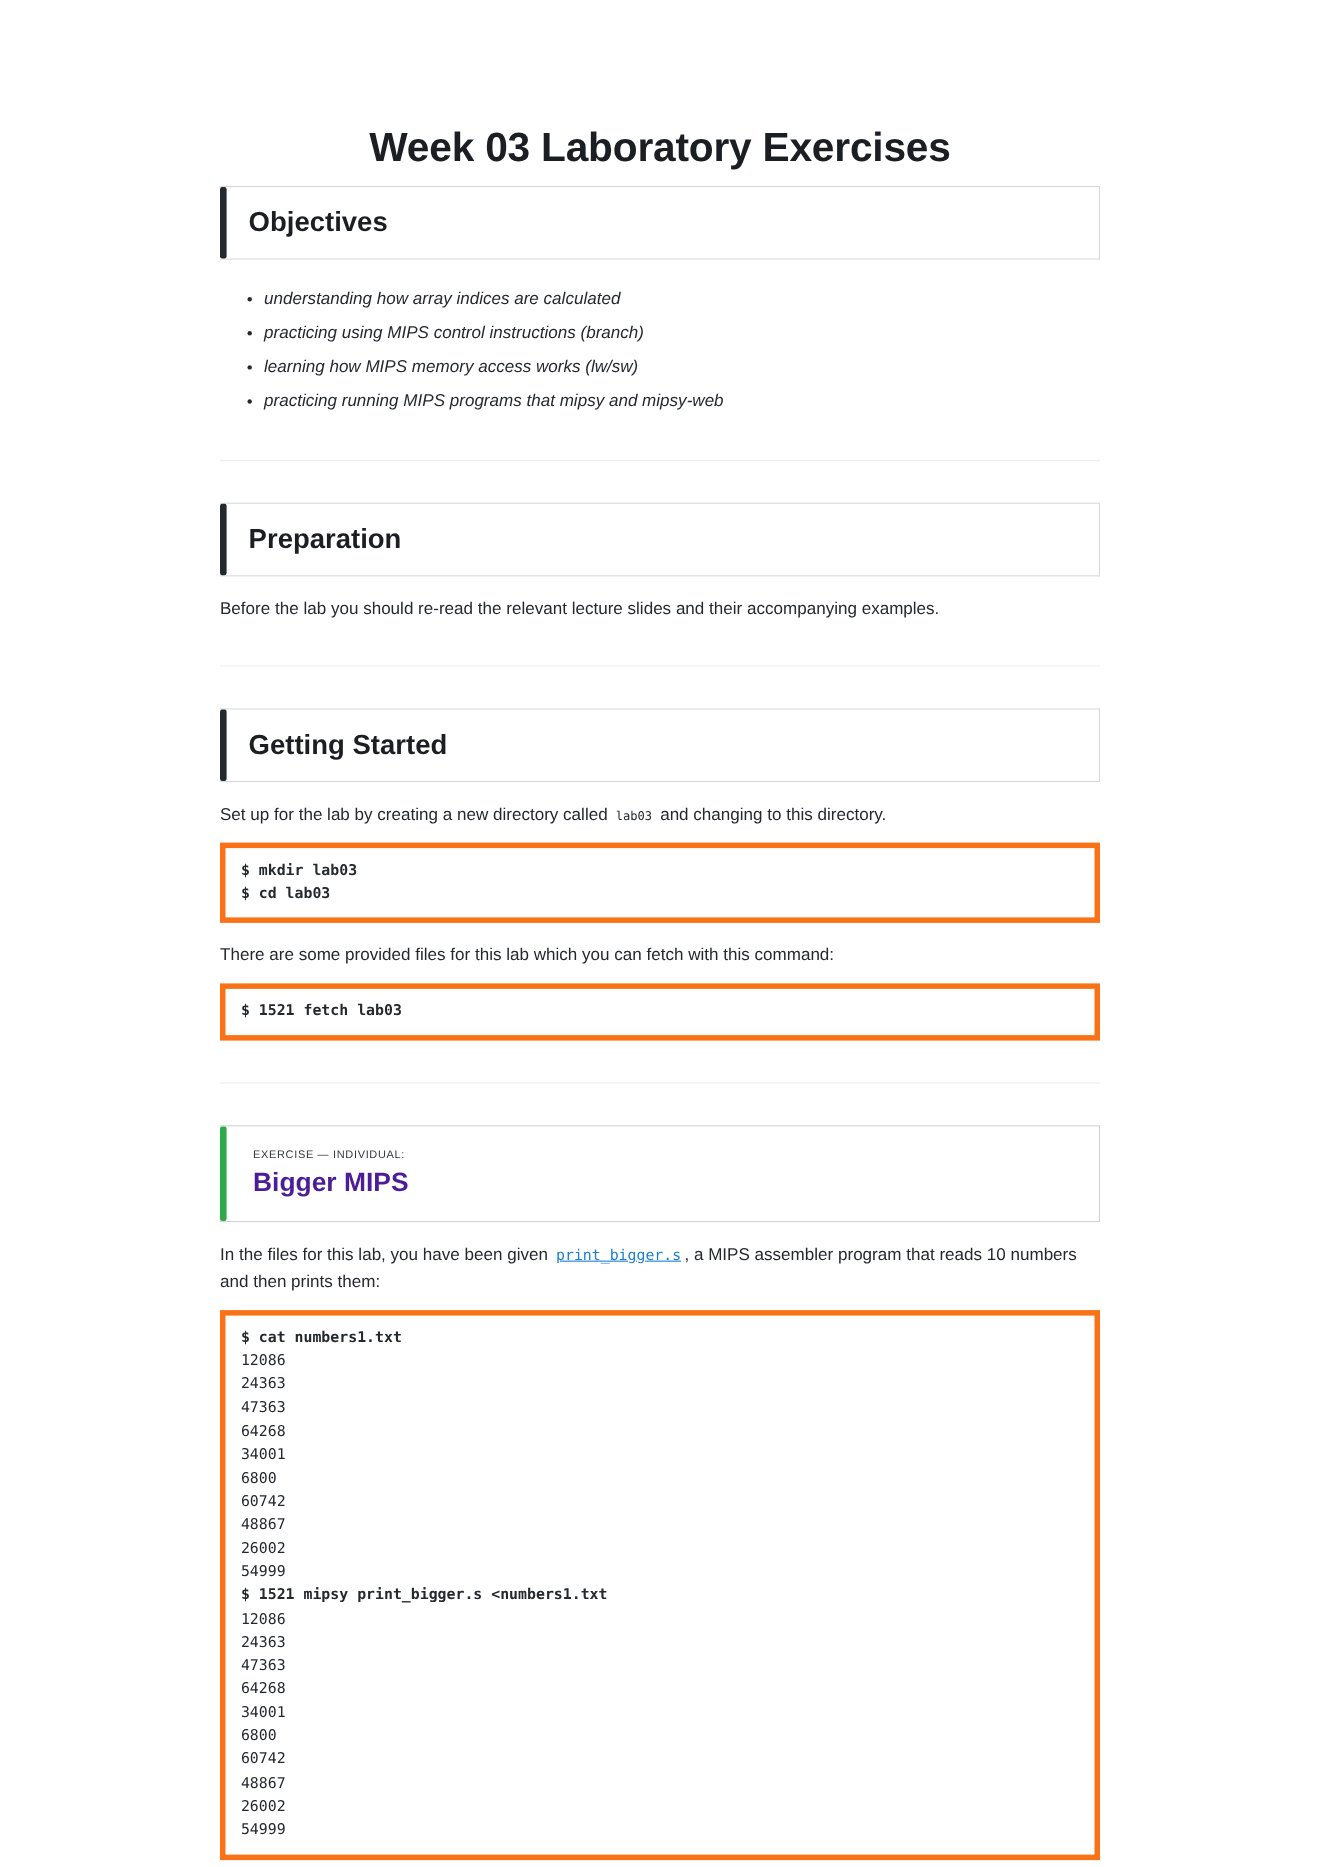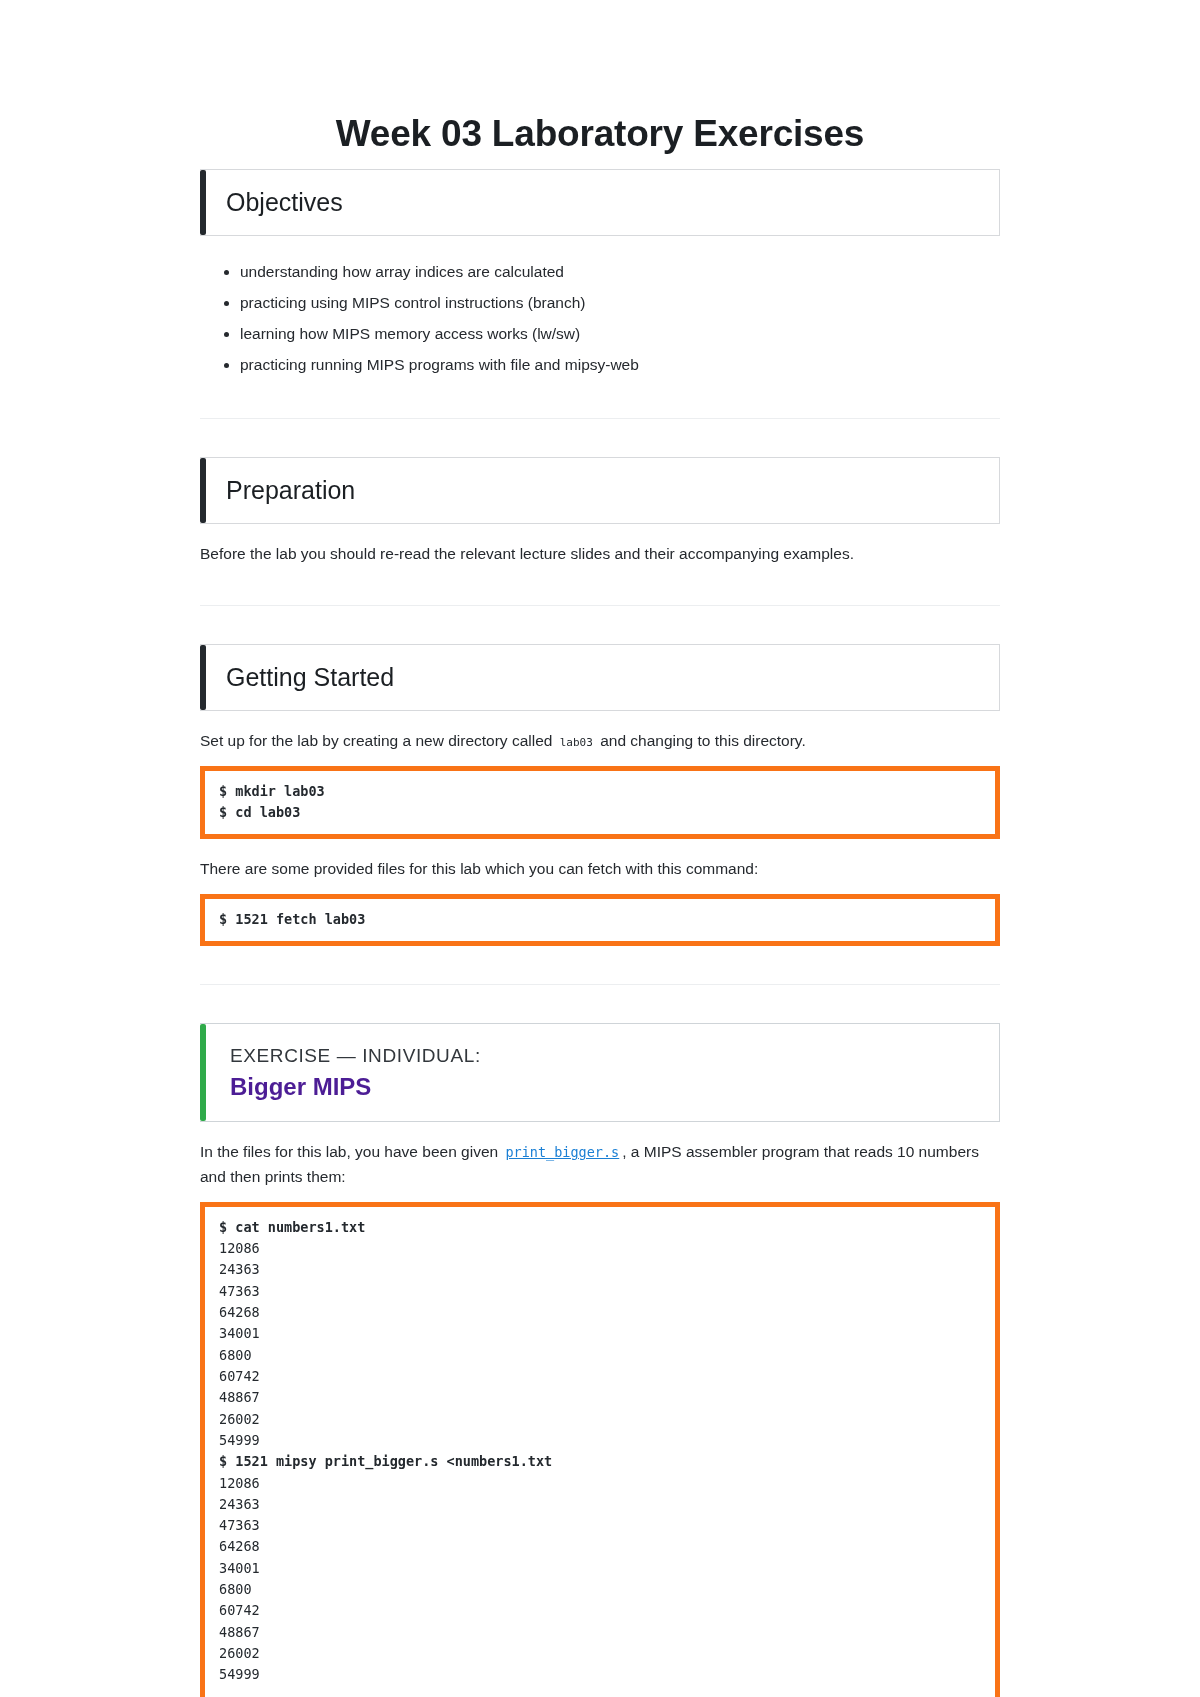--- a/index.html
+++ b/index.html
@@ -44,35 +44,36 @@
     content: "";
     position: absolute;
     left: 0; top: 0; bottom: 0;
     width: 6px;
     background: #24292e;
     border-radius: 2px;
   }
   .section-box h2 {
     margin: 0;
     font-size: 25px;
-    font-weight: normal;
+    font-weight: bold;
     color: #1b1f23;
     line-height: 1.2;
   }
 
   
   ul.objectives {
     margin: 20px 0 0 0;
     padding-left: 40px;
     list-style-type: disc;
   }
   ul.objectives li {
     font-size: 15.5px;
     line-height: 2.0;
     color: #25292e;
+    font-style: italic;
   }
   p.body-text {
     font-size: 15.5px;
     line-height: 1.6;
     color: #25292e;
     margin: 18px 0 12px 0;
   }
 
   hr.rule {
     border: none;
@@ -128,21 +129,21 @@
   }
   .exercise-box::before {
     content: "";
     position: absolute;
     left: 0; top: 0; bottom: 0;
     width: 6px;
     background: #2faa4a;
     border-radius: 2px;
   }
   .exercise-kicker {
-    font-size: 19px;
+    font-size: 10px;
     letter-spacing: 0.6px;
     color: #32373c;
     margin: 0 0 6px 0;
     text-transform: none;
   }
   .exercise-title {
     margin: 0;
     font-size: 24px;
     font-weight: bold;
     color: #4c1d95;
@@ -157,21 +158,21 @@
   <h1 class="doc-title">Week 03 Laboratory Exercises</h1>
 
   <div class="section-box">
     <h2>Objectives</h2>
   </div>
 
   <ul class="objectives">
     <li>understanding how array indices are calculated</li>
     <li>practicing using MIPS control instructions (branch)</li>
     <li>learning how MIPS memory access works (lw/sw)</li>
-    <li>practicing running MIPS programs with file and mipsy-web</li>
+    <li>practicing running MIPS programs that mipsy and mipsy-web</li>
   </ul>
 
   <hr class="rule">
 
   <div class="section-box">
     <h2>Preparation</h2>
   </div>
 
   <p class="body-text">Before the lab you should re-read the relevant lecture slides and their accompanying examples.</p>
 

